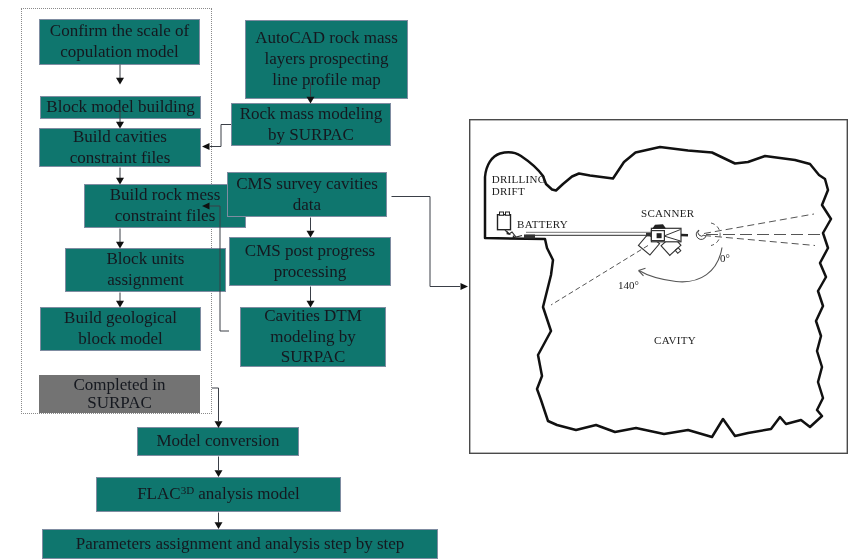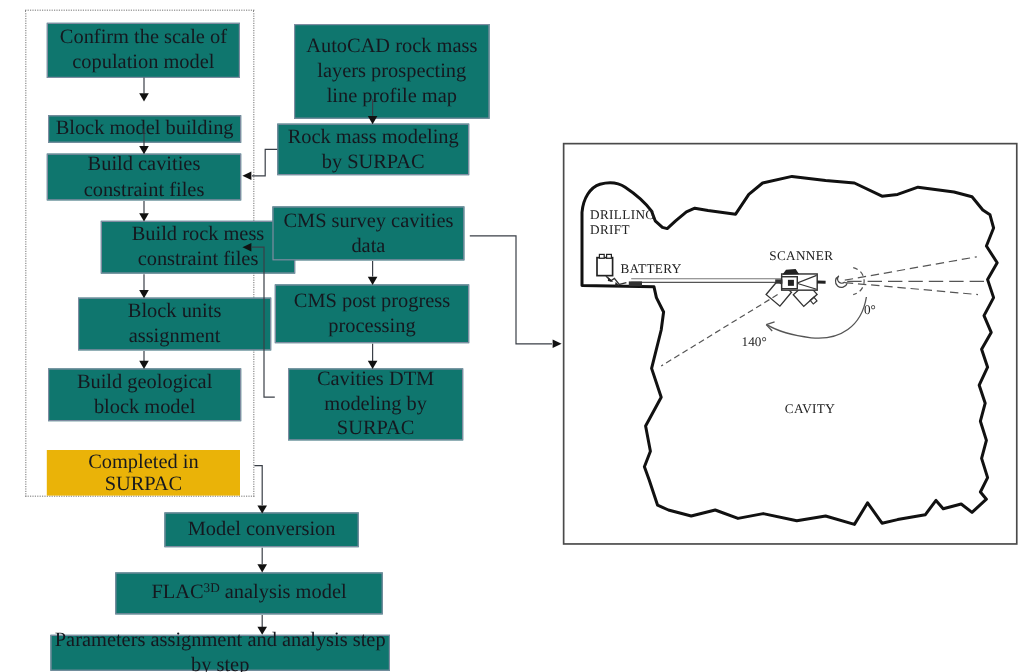--- a/index.html
+++ b/index.html
@@ -1,21 +1,21 @@
 <!DOCTYPE html>
 <html><head>
 <meta charset="utf-8">
 <style>
 html,body{margin:0;padding:0;}
 body{width:863px;height:560px;position:relative;background:#ffffff;
  font-family:"Liberation Serif",serif;overflow:hidden;}
 .box{position:absolute;background:#0f766e;border:1px solid #7f8ca1;
  display:flex;align-items:center;justify-content:center;text-align:center;
  font-size:17px;line-height:20.8px;color:#15181f;box-sizing:border-box;}
-.lite{background:#eab308;border:none;}
+.lite{background:#737373;border:none;}
 #dashrect{position:absolute;left:21px;top:8px;width:191px;height:406px;
  border:1px dotted #8a8a8a;box-sizing:border-box;}
 svg{position:absolute;left:0;top:0;}
 </style>
 </head>
 <body>
 <div id="dashrect"></div>
 
 <div class="box" style="left:39px;top:19px;width:161px;height:46px;">Confirm the scale of<br>copulation model</div>
 <div class="box" style="left:40px;top:84px;width:161px;height:23px;margin-top:12px;">Block model building</div>
@@ -25,24 +25,24 @@
 <div class="box" style="left:40px;top:307px;width:161px;height:44px;">Build geological<br>block model</div>
 <div class="box lite" style="left:39px;top:375px;width:161px;height:38px;line-height:18.5px;">Completed in<br>SURPAC</div>
 
 <div class="box" style="left:245px;top:20px;width:163px;height:79px;">AutoCAD rock mass<br>layers prospecting<br>line profile map</div>
 <div class="box" style="left:231px;top:103px;width:160px;height:43px;">Rock mass modeling<br>by SURPAC</div>
 <div class="box" style="left:227px;top:172px;width:160px;height:45px;">CMS survey cavities<br>data</div>
 <div class="box" style="left:229px;top:237px;width:162px;height:49px;">CMS post progress<br>processing</div>
 <div class="box" style="left:229px;top:307px;width:146px;height:60px;margin-left:11px;">Cavities DTM<br>modeling by<br>SURPAC</div>
 
 <div class="box" style="left:137px;top:427px;width:162px;height:29px;">Model conversion</div>
-<div class="box" style="left:96px;top:477px;width:223px;height:35px;">
+<div class="box" style="left:96px;top:477px;width:245px;height:35px;">
     <span>FLAC<span style="font-size:11px;position:relative;top:-5px;">3D</span> analysis model</span>
   </div>
-<div class="box" style="left:42px;top:529px;width:283px;height:30px;">Parameters assignment and analysis step by step</div>
+<div class="box" style="left:42px;top:529px;width:396px;height:30px;">Parameters assignment and analysis step by step</div>
 
 <svg width="863" height="560" viewBox="0 0 863 560">
 <g stroke="#3a3f47" stroke-width="1" fill="none">
   <path d="M120,64.5 V78"></path>
   <path d="M120,107.5 V122"></path>
   <path d="M120,167.5 V178"></path>
   <path d="M120,228.5 V242"></path>
   <path d="M120,292.5 V301"></path>
   <path d="M310.5,82.5 V96.5"></path>
   <path d="M310.5,217.5 V230.5"></path>

